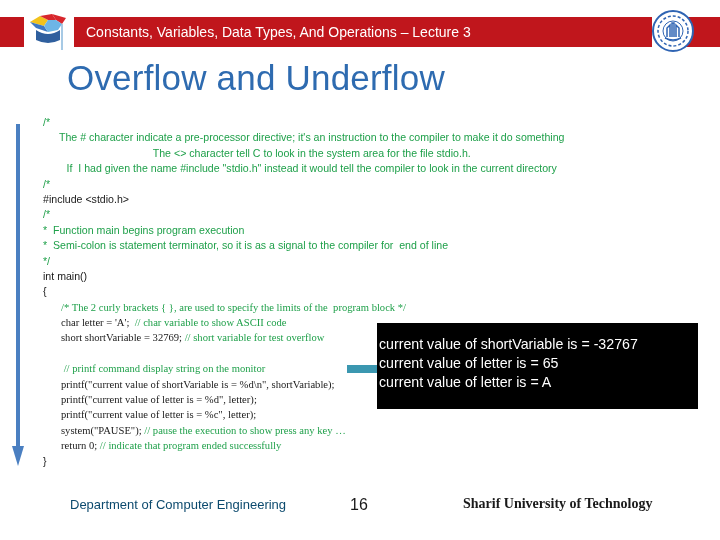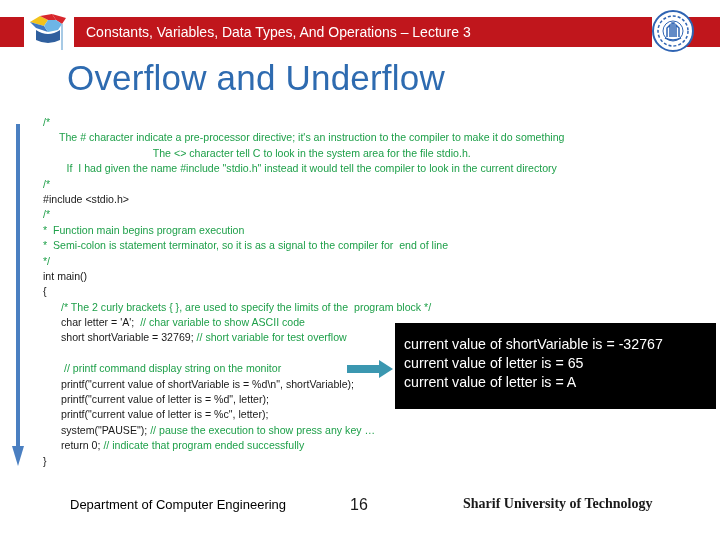--- a/index.html
+++ b/index.html
@@ -10,25 +10,25 @@
   .band-right{left:673px;width:47px;}
   .band-title{position:absolute;left:86px;top:17px;height:30px;line-height:30px;color:#ffffff;font-size:14px;white-space:nowrap;}
   .logo-cap{position:absolute;left:26px;top:12px;width:46px;height:42px;}
   .logo-sharif{position:absolute;left:652px;top:10px;width:42px;height:42px;}
   .slide-title{position:absolute;left:67px;top:58px;font-size:35px;color:#2e6bb0;white-space:nowrap;letter-spacing:0.2px;text-align:right;}
   .v-arrow{position:absolute;left:12px;top:124px;width:12px;height:342px;}
   .code{position:absolute;left:43px;top:115px;font-size:10.6px;line-height:15.4px;color:#1a1a1a;}
   .code .ln{white-space:pre;height:15.4px;}
   .c{color:#1fa04a;}
   .i1{padding-left:16px;text-align:center;}
-  .i2{padding-left:18px;}
-  .output{position:absolute;left:395px;top:323px;width:321px;height:86px;background:#000000;color:#ffffff;font-size:14.2px;line-height:19px;padding:12px 0 0 9px;box-sizing:border-box;}
+  .i2{padding-left:18px;font-family:Liberation Serif, serif;}
+  .output{position:absolute;left:377px;top:323px;width:321px;height:86px;background:#000000;color:#ffffff;font-size:14.2px;line-height:19px;padding:12px 0 0 2px;box-sizing:border-box;}
   .output .oline{white-space:nowrap;}
   .h-arrow{position:absolute;left:347px;top:360px;width:46px;height:18px;}
-  .footer-dept{position:absolute;left:70px;top:497px;font-size:13px;color:#000000;white-space:nowrap;}
+  .footer-dept{position:absolute;left:70px;top:497px;font-size:13px;color:#0c4a6e;white-space:nowrap;}
   .footer-page{position:absolute;left:350px;top:496px;font-size:16px;color:#1a1a1a;}
   .footer-uni{position:absolute;left:418px;top:496px;font-size:14px;font-weight:bold;color:#1a1a1a;font-family:"Liberation Serif",serif;white-space:nowrap;margin-left:45px;}
 </style>
 </head>
 <body>
 
 <div class="band band-left"></div>
 <div class="band band-mid"></div>
 <div class="band band-right"></div>
 <div class="band-title">Constants, Variables, Data Types, And Operations – Lecture 3</div>

